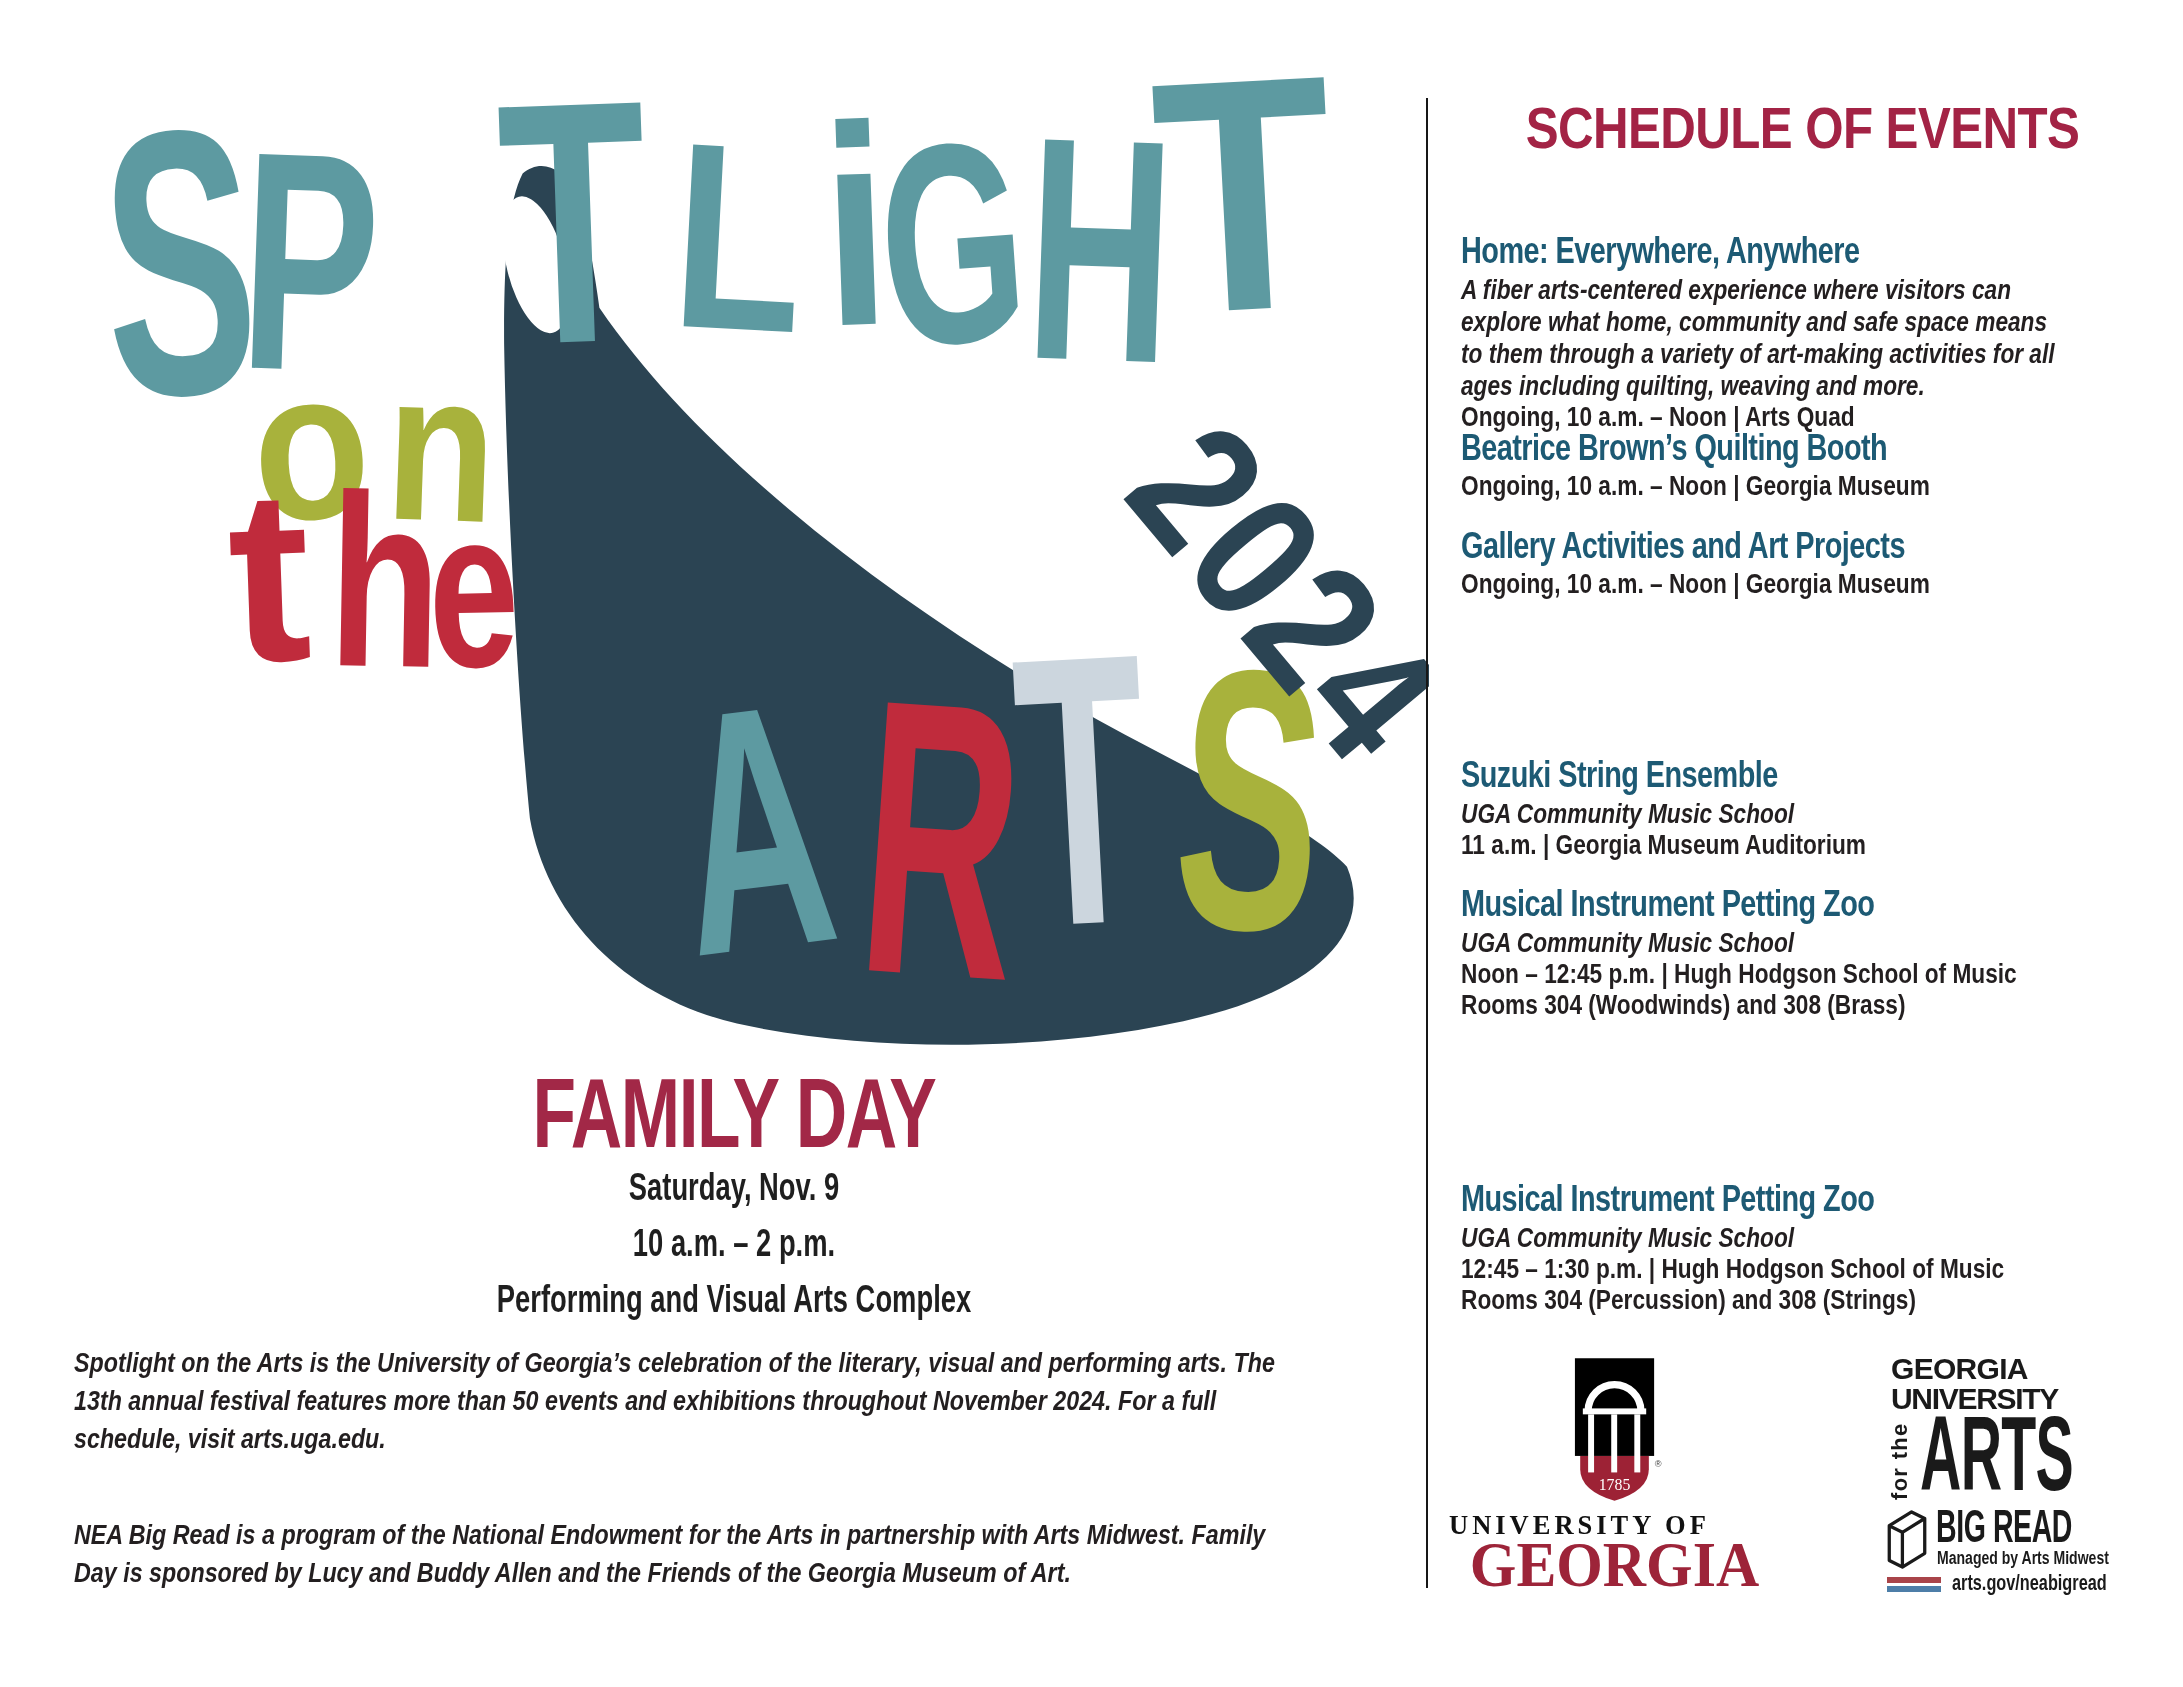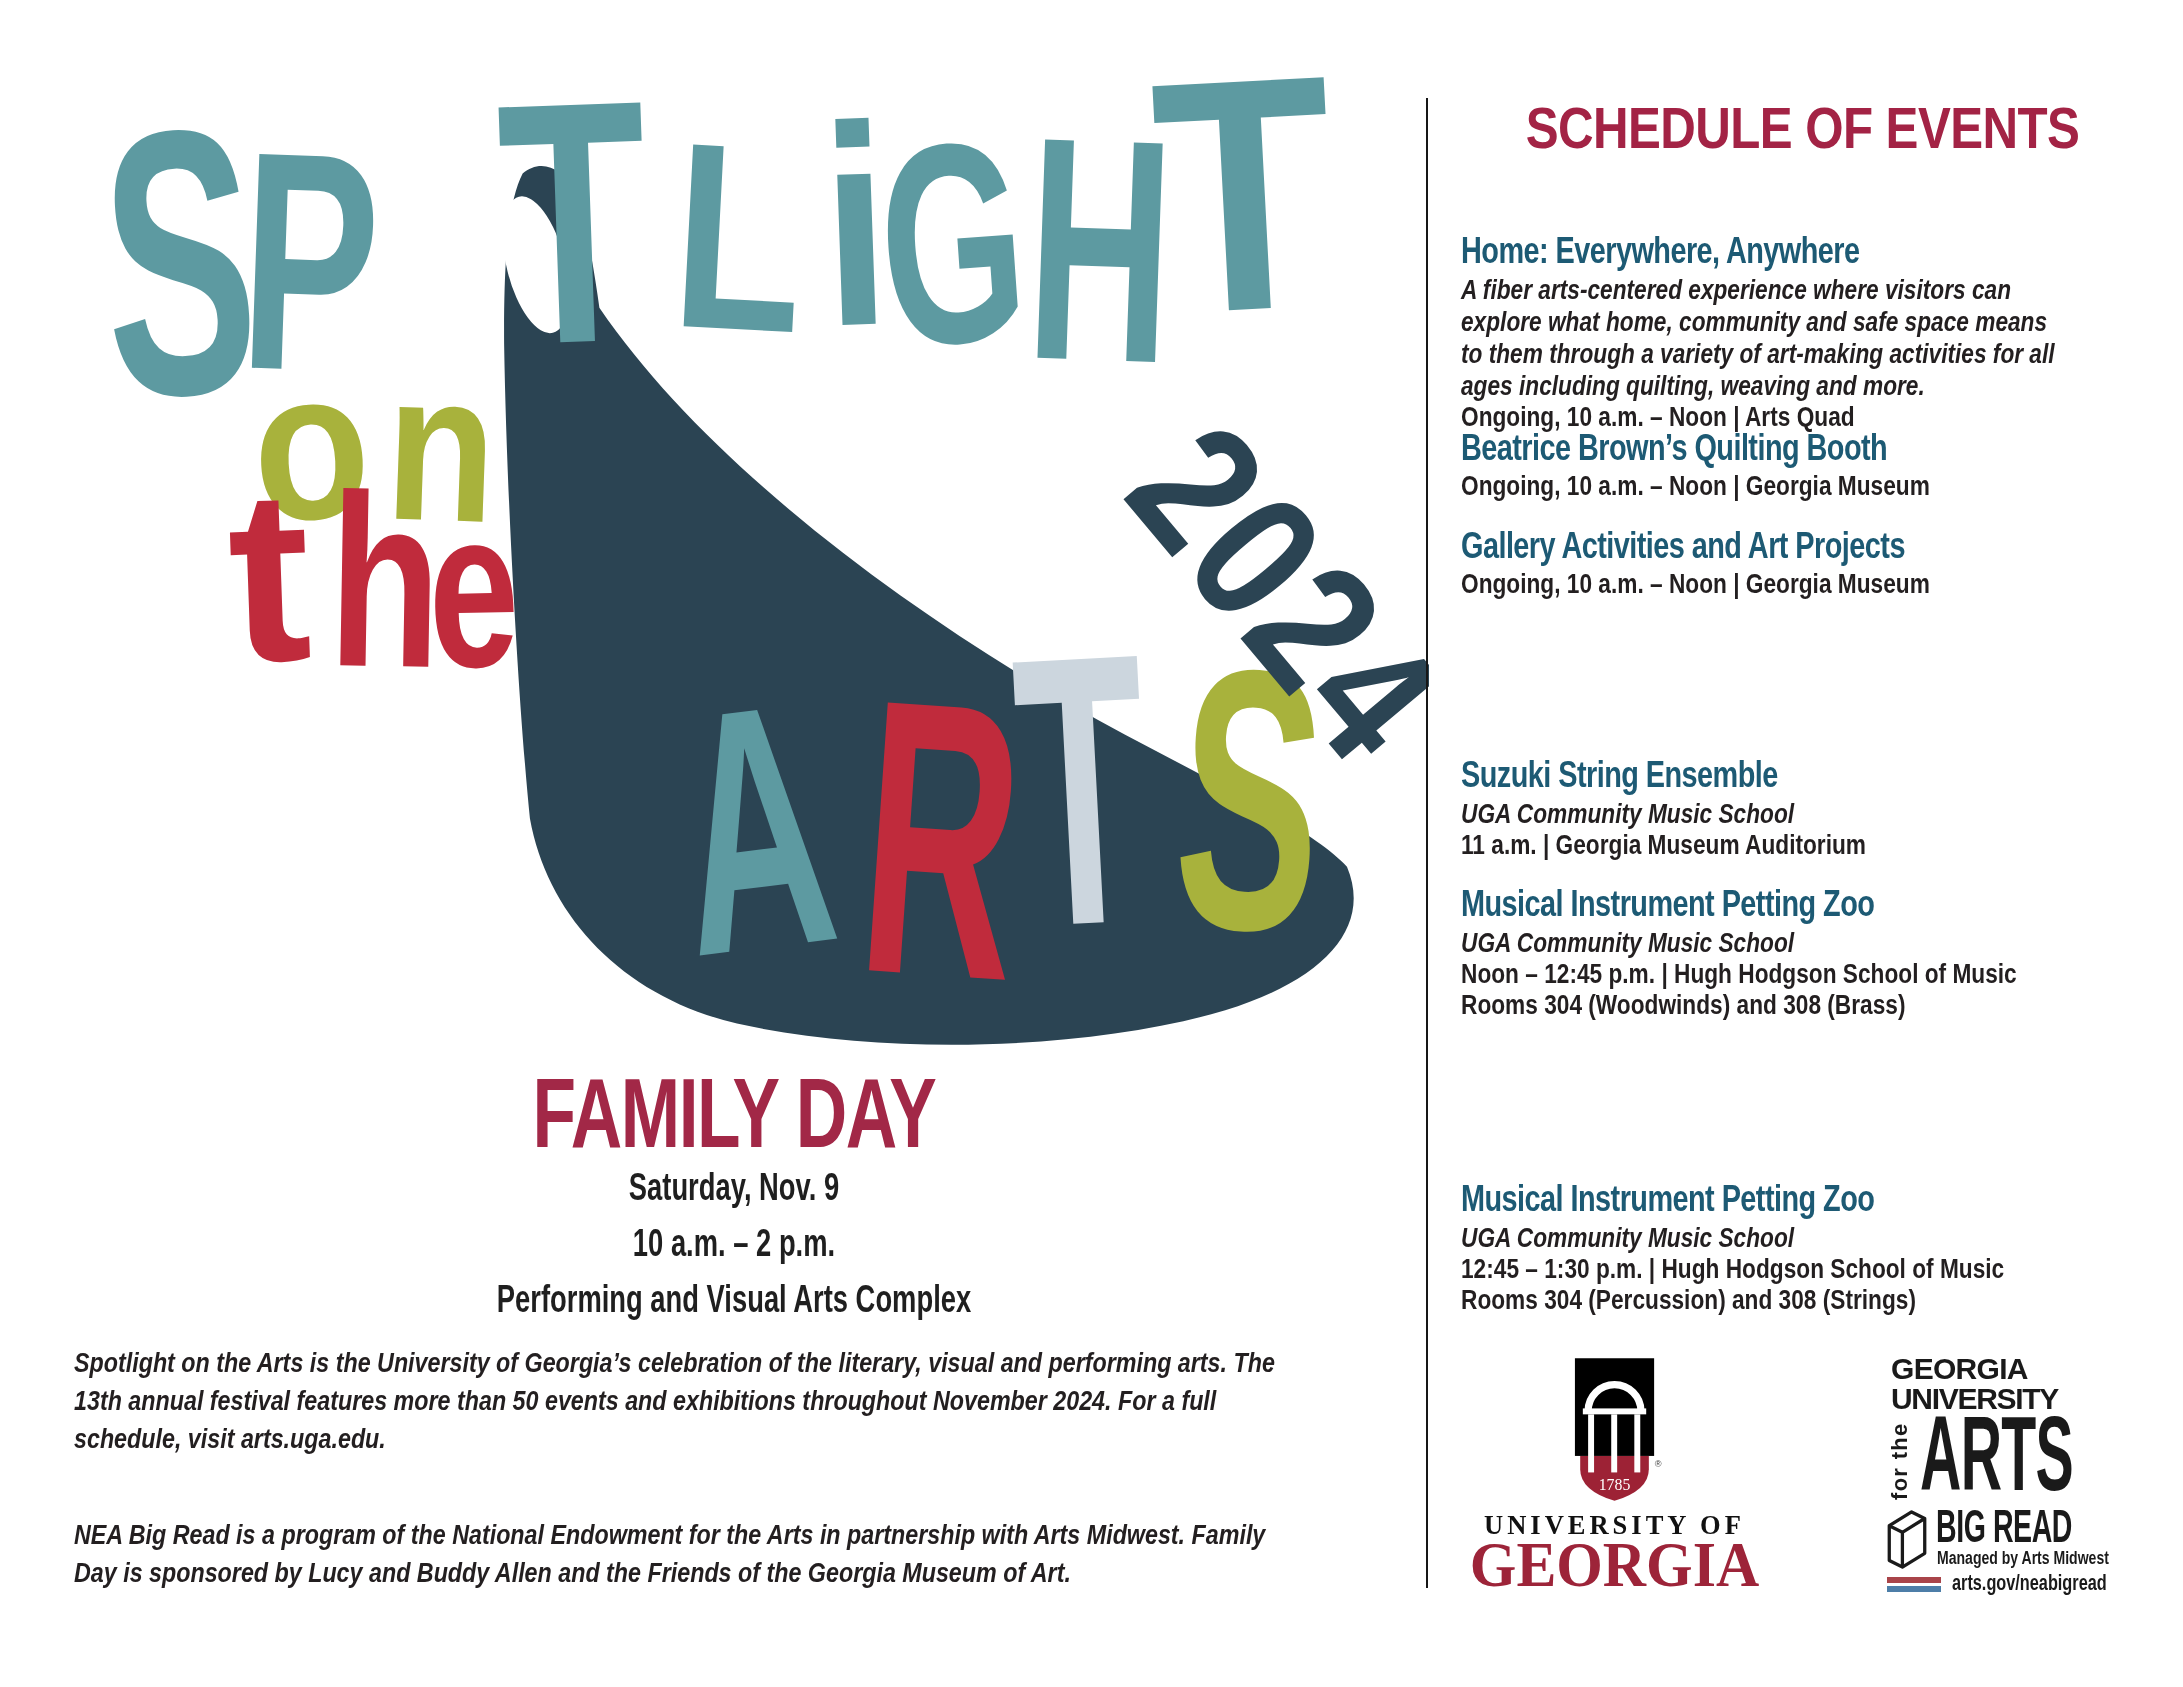--- a/index.html
+++ b/index.html
@@ -53,21 +53,21 @@
     transform:scaleX(0.84);transform-origin:0 0;white-space:pre-line;
   }
   .ev-time{
     font-size:27px;line-height:31px;font-weight:bold;color:#231f20;
     transform:scaleX(0.84);transform-origin:0 0;white-space:pre-line;
   }
 
   
   .uga-arch{position:absolute;left:1567px;top:1358px;}
   .uga-univ{
-    position:absolute;left:1449px;top:1510px;width:331px;text-align:center;
+    position:absolute;left:1449px;top:1510px;width:331px;text-align:left;
     font-family:"Liberation Serif", serif;font-weight:bold;font-size:26.5px;letter-spacing:4px;color:#111;white-space:nowrap;
   }
   .uga-georgia{
     position:absolute;left:1449px;top:1534px;width:331px;text-align:center;
     font-family:"Liberation Serif", serif;font-weight:bold;font-size:63px;color:#9d2439;
     transform:scaleX(0.95);transform-origin:center top;white-space:nowrap;line-height:63px;
   }
   .nea{color:#1a1a1a;}
   .nea-national{position:absolute;left:1891px;top:1354px;font-size:30px;line-height:30px;font-weight:bold;letter-spacing:-0.7px;white-space:nowrap;}
   .nea-endowment{position:absolute;left:1891px;top:1384px;font-size:30px;line-height:30px;font-weight:bold;letter-spacing:-1.3px;white-space:nowrap;}

